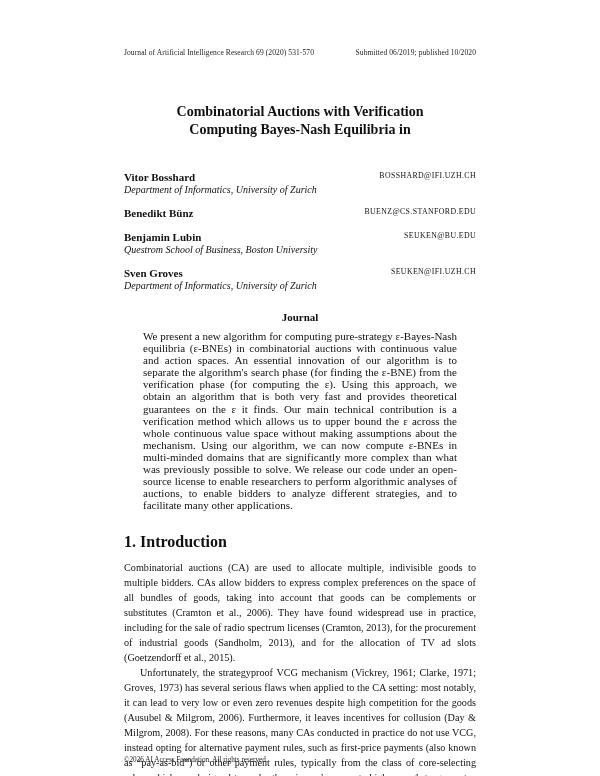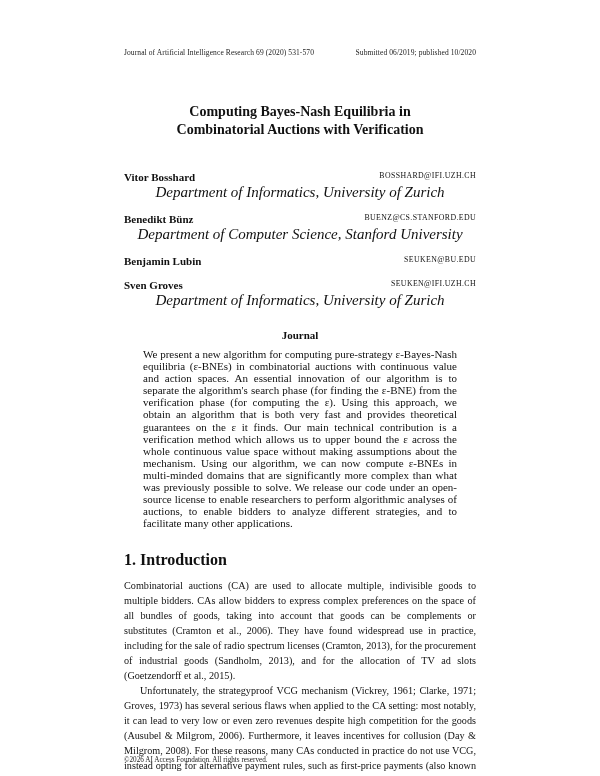--- a/index.html
+++ b/index.html
@@ -36,23 +36,22 @@
     justify-content: space-between;
     align-items: flex-start;
   }
   .author-name { font-weight: bold; font-size: 11px; }
   .author-email {
     font-size: 7.8px;
     letter-spacing: 0.4px;
   }
   .author-affiliation {
     font-style: italic;
-    font-size: 15px;
+    font-size: 10px;
     margin-top: 1px;
-    text-align: center;
   }
   .abstract-heading {
     margin-top: 20px;
     text-align: center;
     font-weight: bold;
     font-size: 11px;
   }
   .abstract-text {
     margin: 7px 19px 0 19px;
     font-size: 11px;
@@ -83,47 +82,47 @@
 <body>
 
 <div class="page">
 
   <div class="runhead">
     <span>Journal of Artificial Intelligence Research 69 (2020) 531-570</span>
     <span>Submitted 06/2019; published 10/2020</span>
   </div>
 
   <div class="title">
+    <div>Combinatorial Auctions with Verification</div>
     <div>Computing Bayes-Nash Equilibria in</div>
-    <div>Combinatorial Auctions with Verification</div>
   </div>
 
   <div class="authors">
 
     <div class="author-block">
       <div class="author-row">
         <span class="author-name">Vitor Bosshard</span>
         <span class="author-email">BOSSHARD@IFI.UZH.CH</span>
       </div>
       <div class="author-affiliation">Department of Informatics, University of Zurich</div>
     </div>
 
     <div class="author-block">
       <div class="author-row">
         <span class="author-name">Benedikt Bünz</span>
         <span class="author-email">BUENZ@CS.STANFORD.EDU</span>
       </div>
-      <div class="author-affiliation">Department of Computer Science, Stanford University</div>
     </div>
 
     <div class="author-block">
       <div class="author-row">
         <span class="author-name">Benjamin Lubin</span>
         <span class="author-email">SEUKEN@BU.EDU</span>
       </div>
+      <div class="author-affiliation">Questrom School of Business, Boston University</div>
     </div>
 
     <div class="author-block">
       <div class="author-row">
         <span class="author-name">Sven Groves</span>
         <span class="author-email">SEUKEN@IFI.UZH.CH</span>
       </div>
       <div class="author-affiliation">Department of Informatics, University of Zurich</div>
     </div>
 

